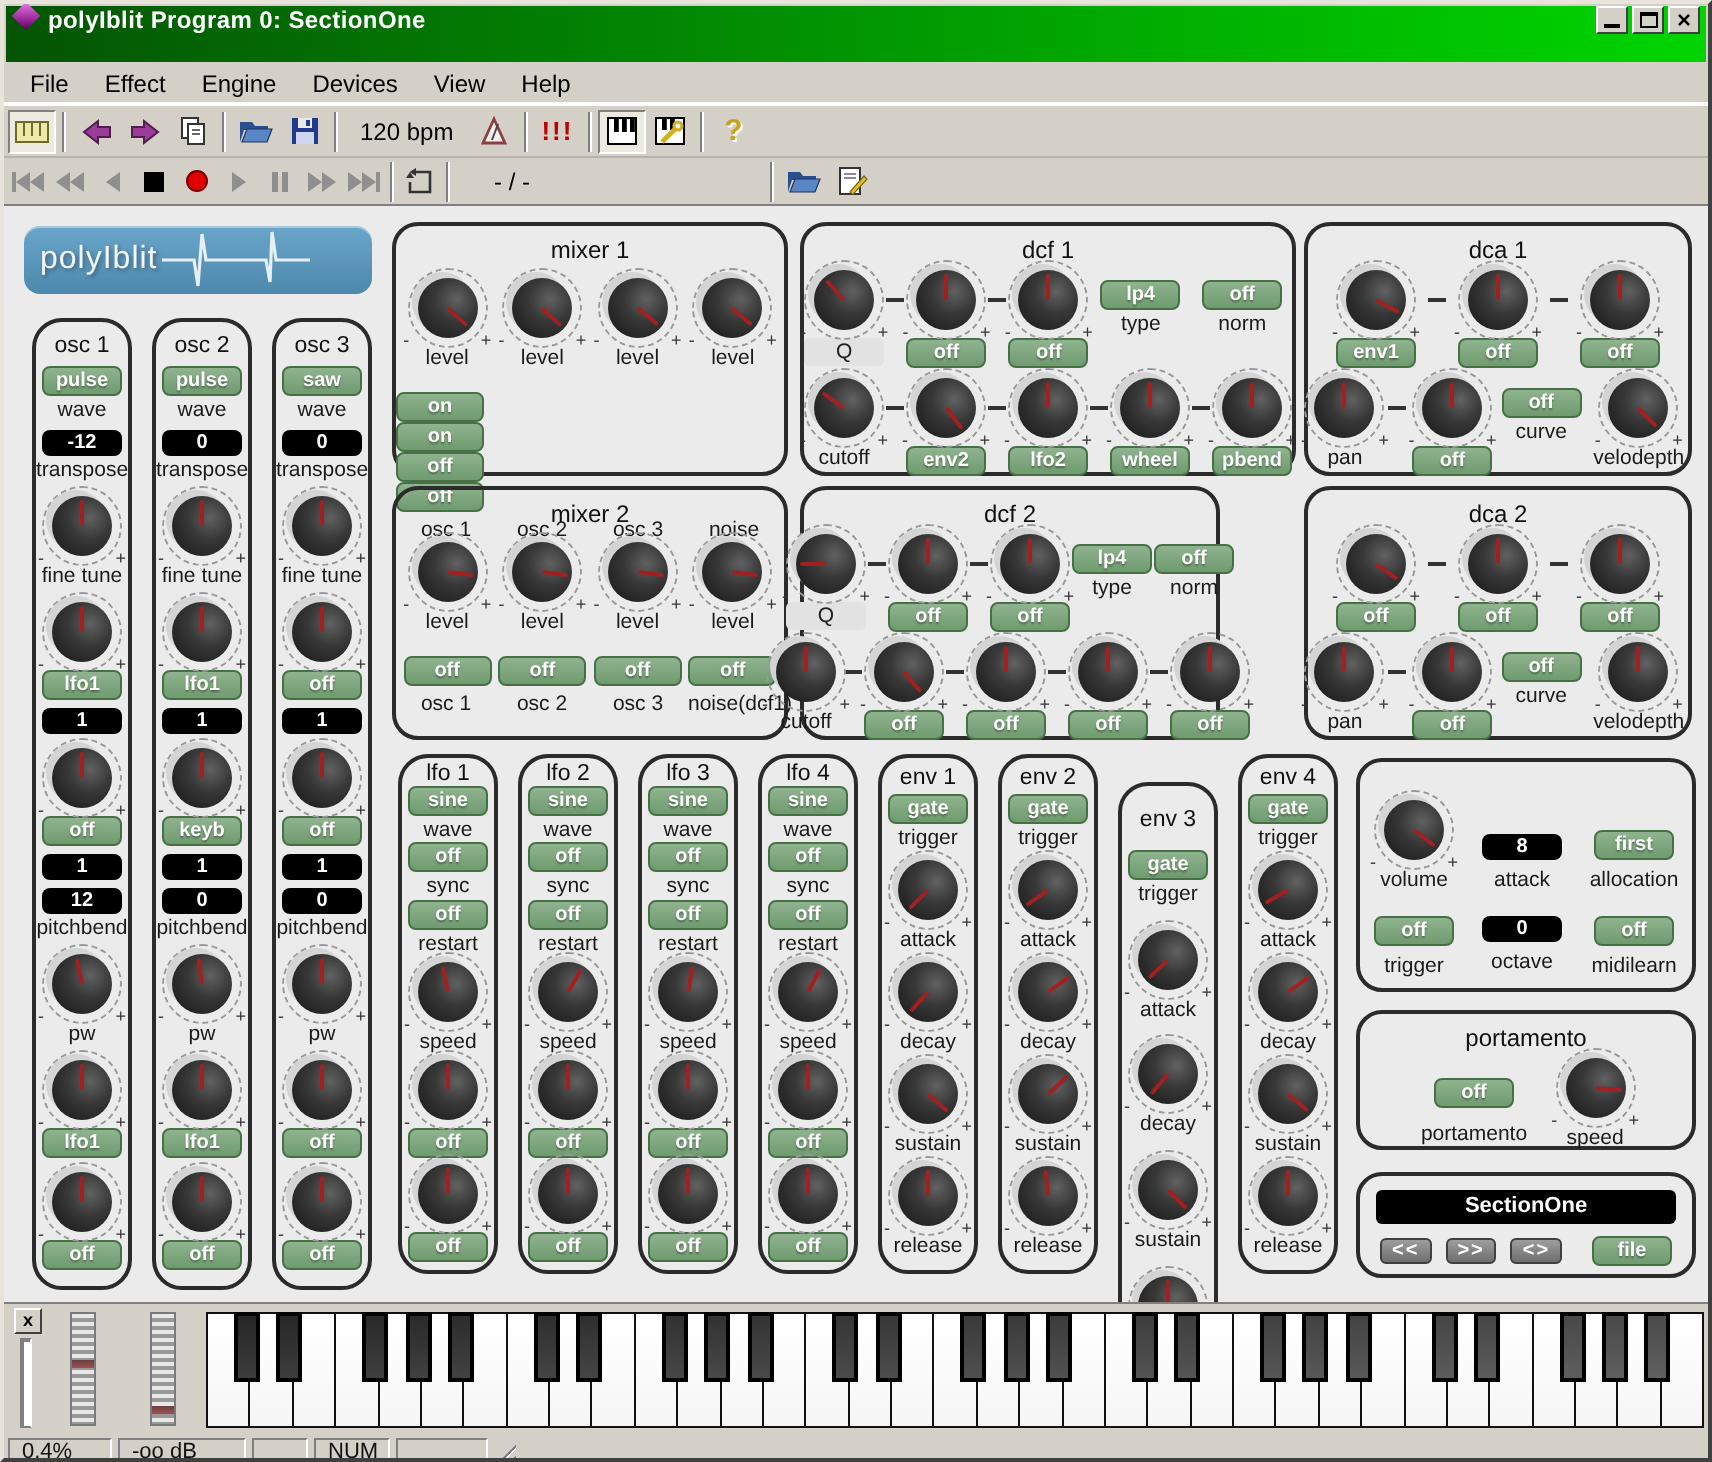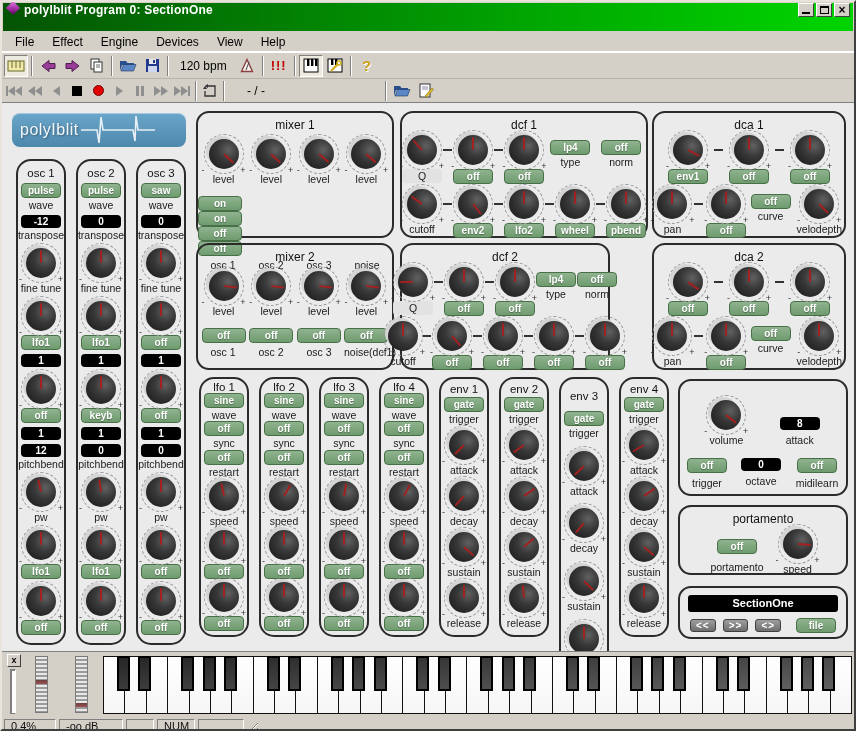--- a/index.html
+++ b/index.html
@@ -788,20 +788,24 @@
               <div class="kptr"></div>
               <span class="kminus">-</span>
               <span class="kplus">+</span>
             </div>
           <div class="klabel">volume</div>
         </div>
         <div class="vunit" style="width:54px;justify-content:flex-end">
           <div class="lcd">8</div>
           <div class="klabel" style="margin-top:3px">attack</div>
         </div>
+        <div class="vunit" style="width:58px;justify-content:flex-end">
+          <div class="gbtn">first</div>
+          <div class="klabel" style="margin-top:3px">allocation</div>
+        </div>
       </div>
       <div class="mrow" style="margin-top:12px">
         <div class="vunit" style="width:54px">
           <div class="gbtn">off</div>
           <div class="klabel" style="margin-top:3px">trigger</div>
         </div>
         <div class="vunit" style="width:54px">
           <div class="lcd">0</div>
           <div class="klabel" style="margin-top:3px">octave</div>
         </div>
@@ -1351,21 +1355,21 @@
           <div class="kwrap" style="--a: -5deg;">
             <div class="kshadow"></div>
             <div class="kbody"></div>
             <div class="kptr"></div>
             <span class="kminus">-</span>
             <span class="kplus">+</span>
           </div>
           <div class="klabel">release</div>
         </div>
       </div>
-      <div class="col" style="left: 557px; top: 274px; height: 308px;">
+      <div class="col" style="left: 557px; top: 288px; height: 308px;">
         <div class="col-title">env 3</div>
         <div class="vunit">
           <div class="gbtn">gate</div>
           <div class="klabel">trigger</div>
         </div>
         <div class="kunit">
           <div class="kwrap" style="--a: -133deg;">
             <div class="kshadow"></div>
             <div class="kbody"></div>
             <div class="kptr"></div>

